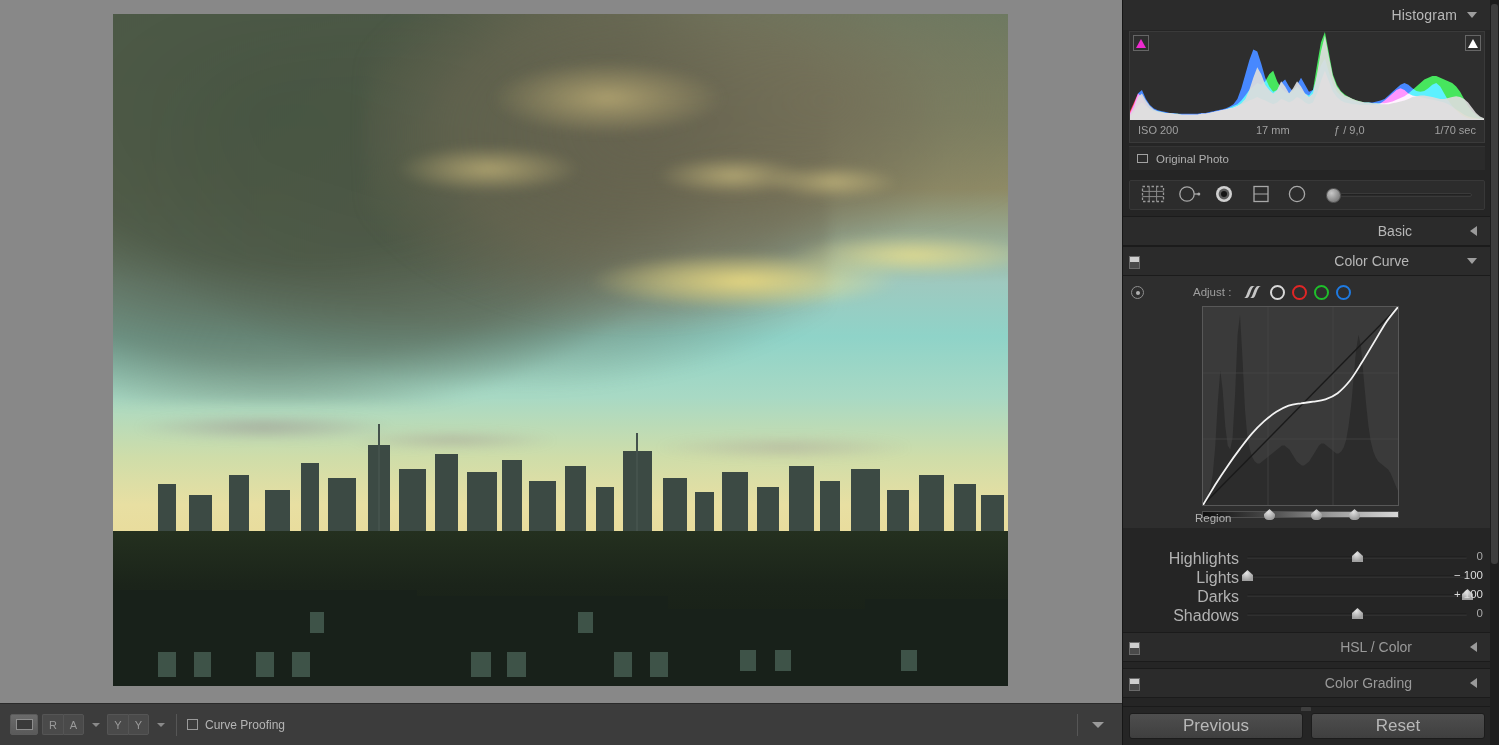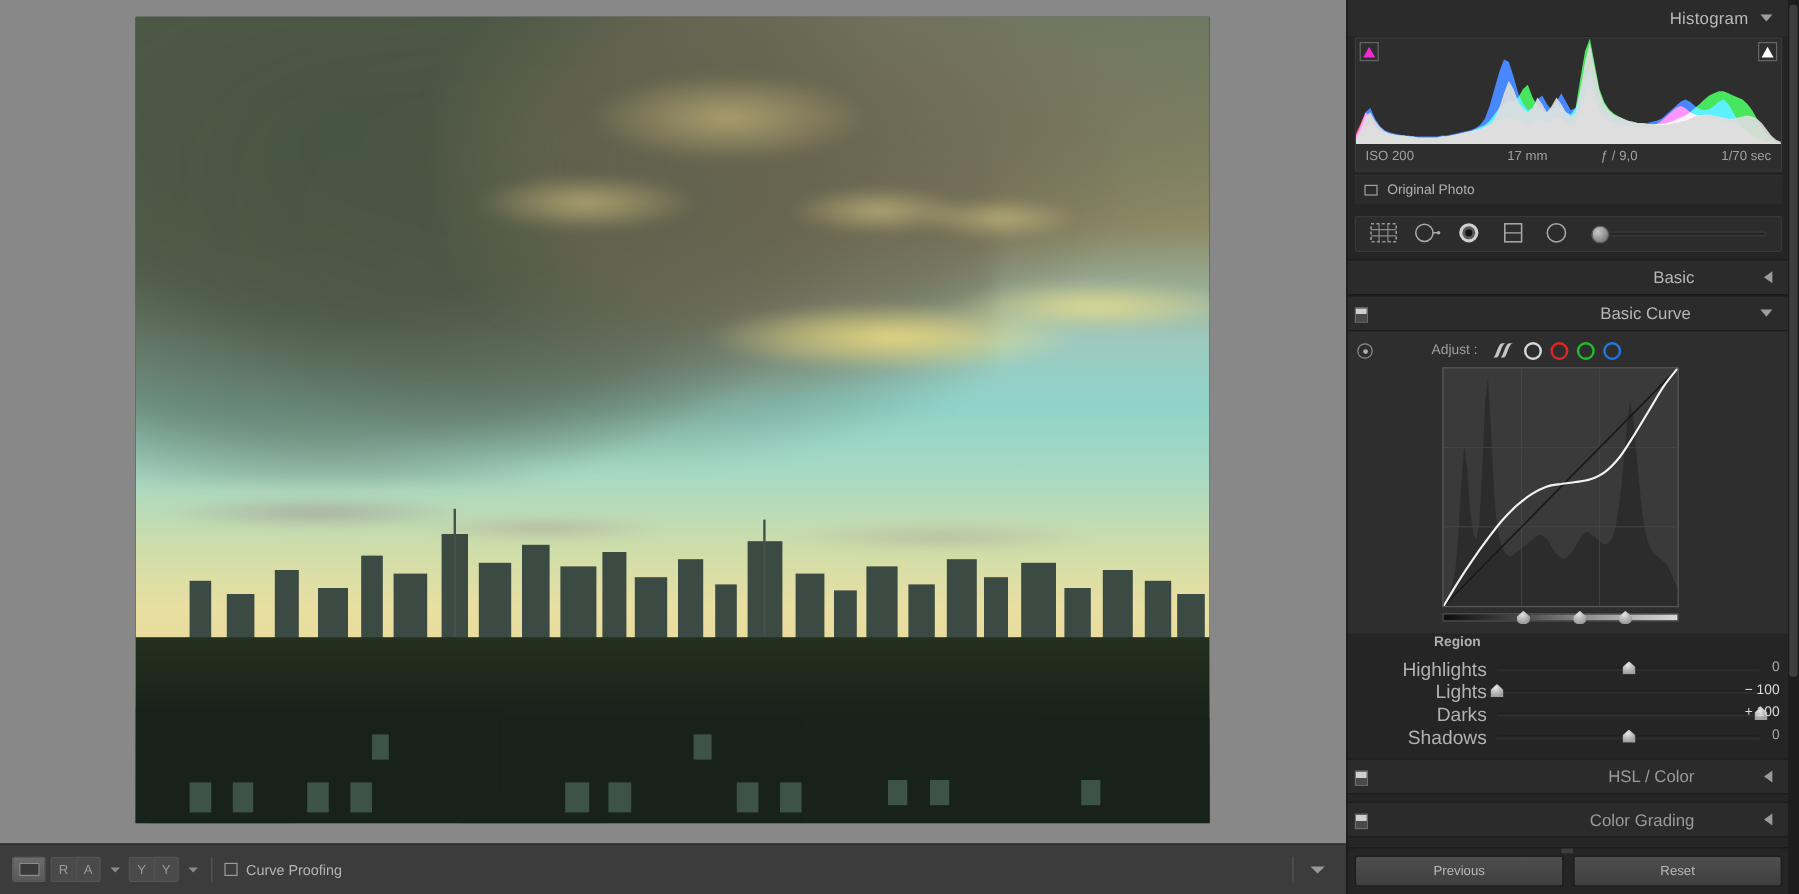--- a/index.html
+++ b/index.html
@@ -313,21 +313,21 @@
   }
   .s-val.active{ color:#dcdcdc; }
 
   .btn-row{
     position:absolute; left:0; bottom:6px; width:368px; height:26px;
     display:flex; gap:8px; padding:0 6px;
   }
   .btn{
     flex:1; height:26px; border-radius:3px; border:1px solid #1c1c1c;
     background:linear-gradient(to bottom,#4e4e4e,#3f3f3f);
-    color:#b8b8b8; font-size:11px; display:flex; align-items:center;
+    color:#b8b8b8; font-size:17px; display:flex; align-items:center;
     justify-content:center; cursor:pointer;
   }
   .btn-sep{
     position:absolute; left:0; bottom:38px; width:368px; height:1px; background:#1a1a1a;
   }
   .btn-nub{
     position:absolute; left:178px; bottom:34px; width:10px; height:4px;
     background:#3e3e3e; border-radius:1px 1px 0 0;
   }
 </style>
@@ -504,21 +504,21 @@
         </div>
       </div>
 
       <div class="sec-header" style="top:216px;">
         <div class="sec-title">Basic</div>
         <div class="hdr-caret-lt"></div>
       </div>
 
       <div class="sec-header" style="top:246px;">
         <div class="sec-sw"></div>
-        <div class="sec-title">Basic Curve</div>
+        <div class="sec-title">Color Curve</div>
         <div class="hdr-caret-dn"></div>
       </div>
 
       <div class="tc-body" style="top:276px; height:252px;">
         <div class="tc-target"></div>
 
         <div class="adjust-row">
           <div class="adjust-lbl">Adjust :</div>
           <svg class="para-ic" viewBox="0 0 19 16">
             <g fill="#c6c6c6">
@@ -544,21 +544,21 @@
             </svg>
         </div>
 
         <div class="tc-slider">
           <div class="tcs-track"></div>
           <div class="tcs-knob" style="left:62px;"></div>
           <div class="tcs-knob" style="left:109px;"></div>
           <div class="tcs-knob" style="left:147px;"></div>
         </div>
 
-        <div class="region-lbl" style="top:253px;font-weight:bold;">Region</div>
+        <div class="region-lbl" style="top:236px;">Region</div>
 
         <div class="srow" style="top:272px;">
           <div class="s-name">Highlights</div>
           <div class="s-track"></div>
           <div class="s-knob" style="left:229px;"></div>
           <div class="s-val">0</div>
         </div>
 
         <div class="srow" style="top:291px;">
           <div class="s-name">Lights</div>

